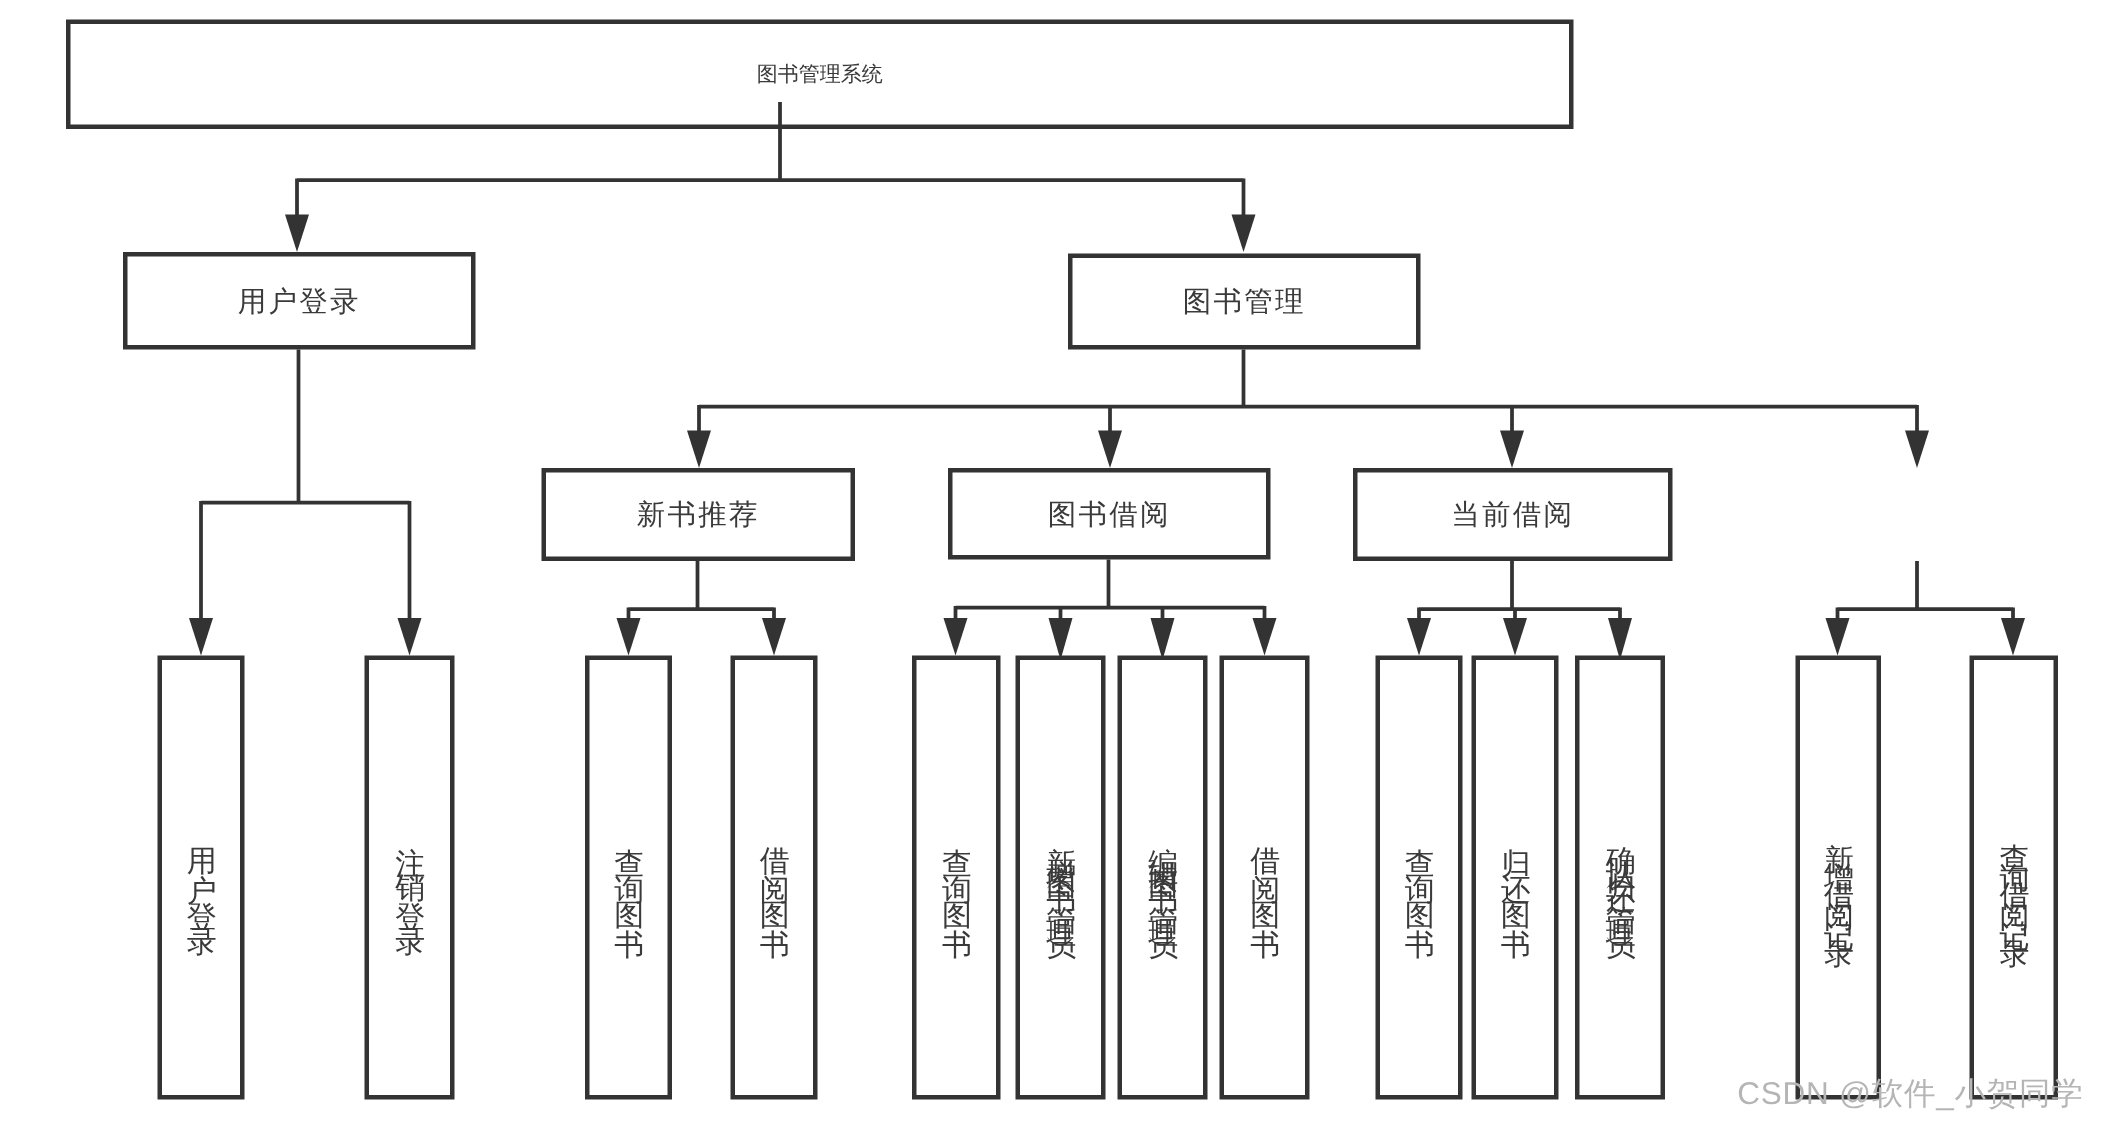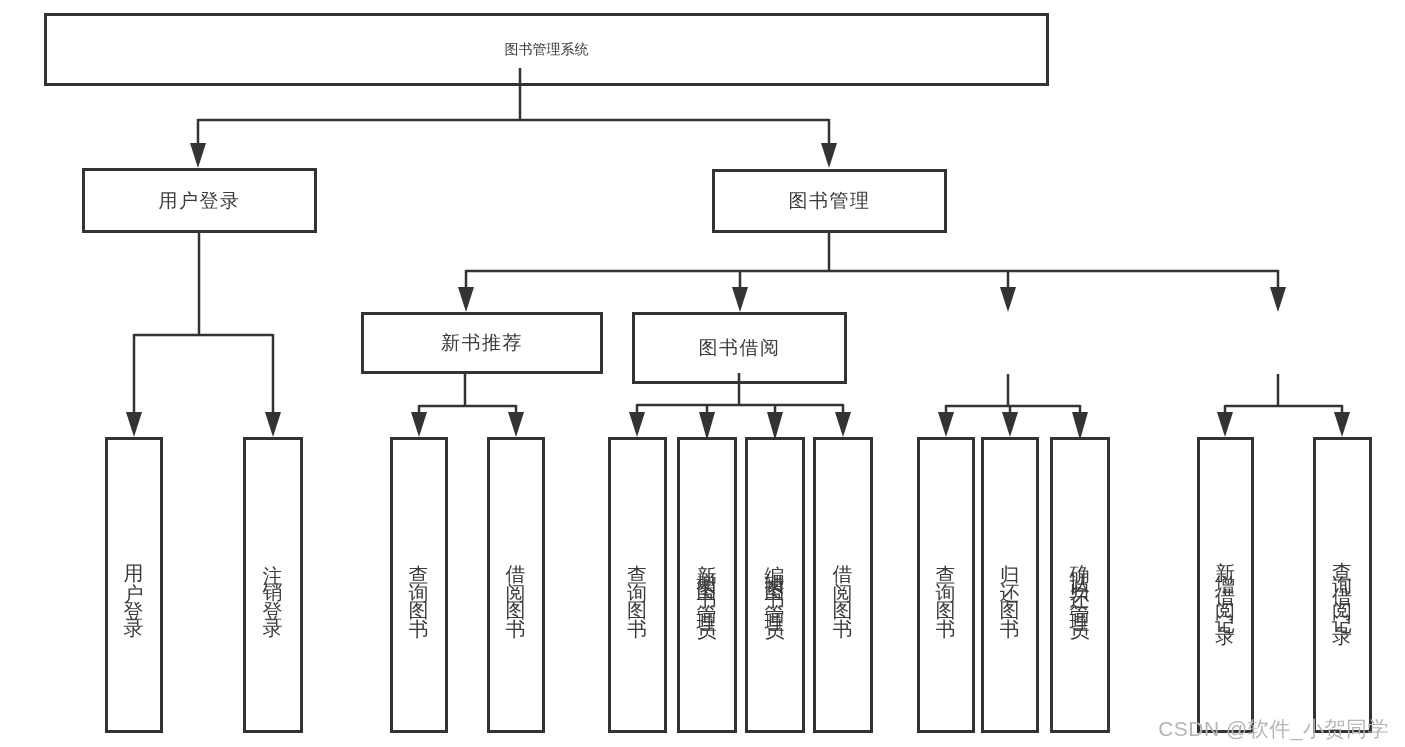--- a/index.html
+++ b/index.html
@@ -50,22 +50,23 @@
 </head>
 <body>
 
 <div id="canvas">
 
   <div class="box root-box">图书管理系统</div>
 
   <div class="box h-label" style="left:82px;top:168px;width:235px;height:65px;">用户登录</div>
   <div class="box h-label" style="left:712px;top:169px;width:235px;height:64px;">图书管理</div>
 
-  <div class="box h-label" style="left:361px;top:312px;width:242px;height:62px;">新书推荐</div>
-  <div class="box h-label" style="left:632px;top:312px;width:215px;height:72px;">图书借阅</div>
+  <div class="box h-label" style="left:361px;top:312px;width:209px;height:62px;">新书推荐</div>
+  <div class="box h-label" style="left:632px;top:312px;width:215px;height:61px;">图书借阅</div>
+  <div class="box h-label" style="left:902px;top:312px;width:213px;height:62px;">当前借阅</div>
 
   <div class="box leaf" style="left:105px;width:58px;">
       <span class="v-text ls4">用户登录</span>
     </div>
   <div class="box leaf" style="left:243px;width:60px;">
       <span class="v-text ls4">注销登录</span>
     </div>
 
   <div class="box leaf" style="left:390px;width:58px;">
       <span class="v-text ls4">查询图书</span>

